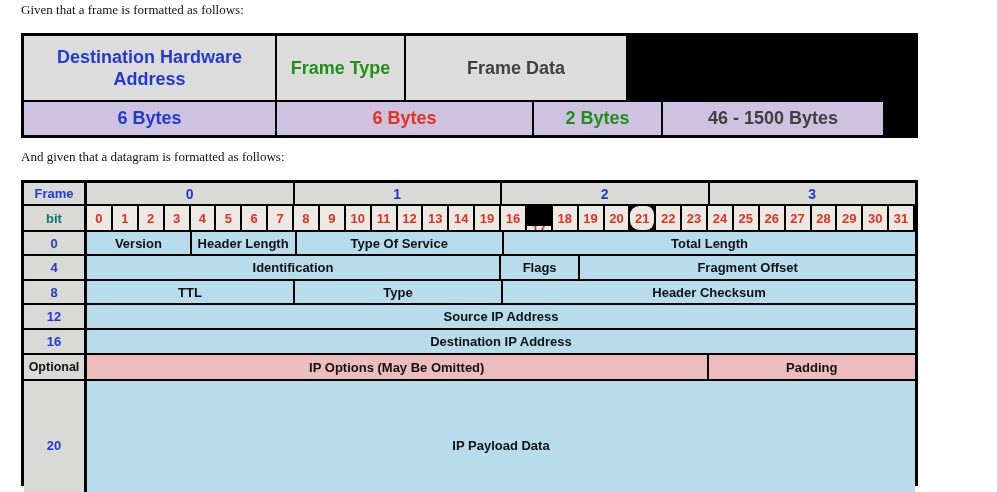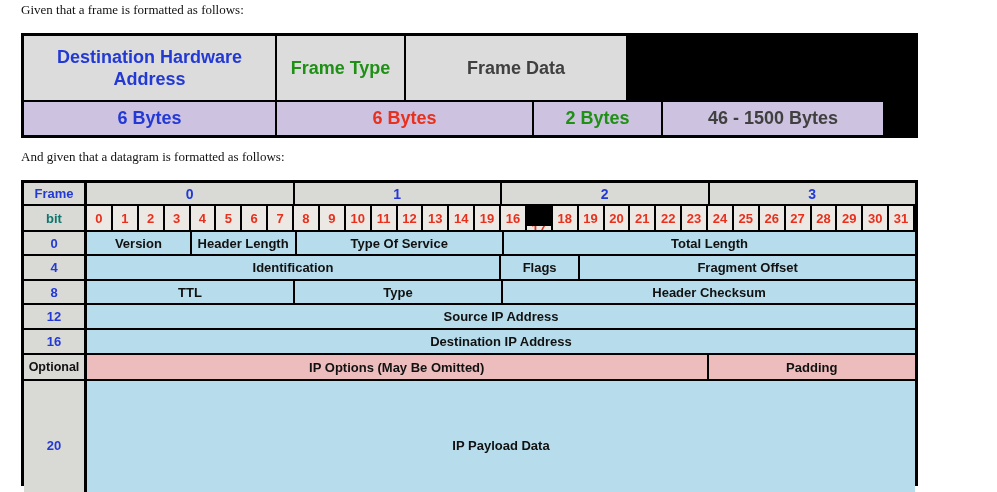--- a/index.html
+++ b/index.html
@@ -195,21 +195,21 @@
         <div class="dg-cell bitnum" style="flex: 1 0 0px;">11</div>
         <div class="dg-cell bitnum" style="flex: 1 0 0px;">12</div>
         <div class="dg-cell bitnum" style="flex: 1 0 0px;">13</div>
         <div class="dg-cell bitnum" style="flex: 1 0 0px;">14</div>
         <div class="dg-cell bitnum" style="flex: 1 0 0px;">19</div>
         <div class="dg-cell bitnum" style="flex: 1 0 0px;">16</div>
         <div class="dg-cell bitnum" style="flex: 1 0 0px; margin-top: 20px;">17</div>
         <div class="dg-cell bitnum" style="flex: 1 0 0px;">18</div>
         <div class="dg-cell bitnum" style="flex: 1 0 0px;">19</div>
         <div class="dg-cell bitnum" style="flex: 1 0 0px;">20</div>
-        <div class="dg-cell bitnum" style="flex: 1 0 0px;">21</div>
+        <div class="dg-cell bitnum" style="flex: 1 0 0px; border-radius: 9px;">21</div>
         <div class="dg-cell bitnum" style="flex: 1 0 0px;">22</div>
         <div class="dg-cell bitnum" style="flex: 1 0 0px;">23</div>
         <div class="dg-cell bitnum" style="flex: 1 0 0px;">24</div>
         <div class="dg-cell bitnum" style="flex: 1 0 0px;">25</div>
         <div class="dg-cell bitnum" style="flex: 1 0 0px;">26</div>
         <div class="dg-cell bitnum" style="flex: 1 0 0px;">27</div>
         <div class="dg-cell bitnum" style="flex: 1 0 0px;">28</div>
         <div class="dg-cell bitnum" style="flex: 1 0 0px;">29</div>
         <div class="dg-cell bitnum" style="flex: 1 0 0px;">30</div>
         <div class="dg-cell bitnum" style="flex: 1 0 0px;">31</div>

